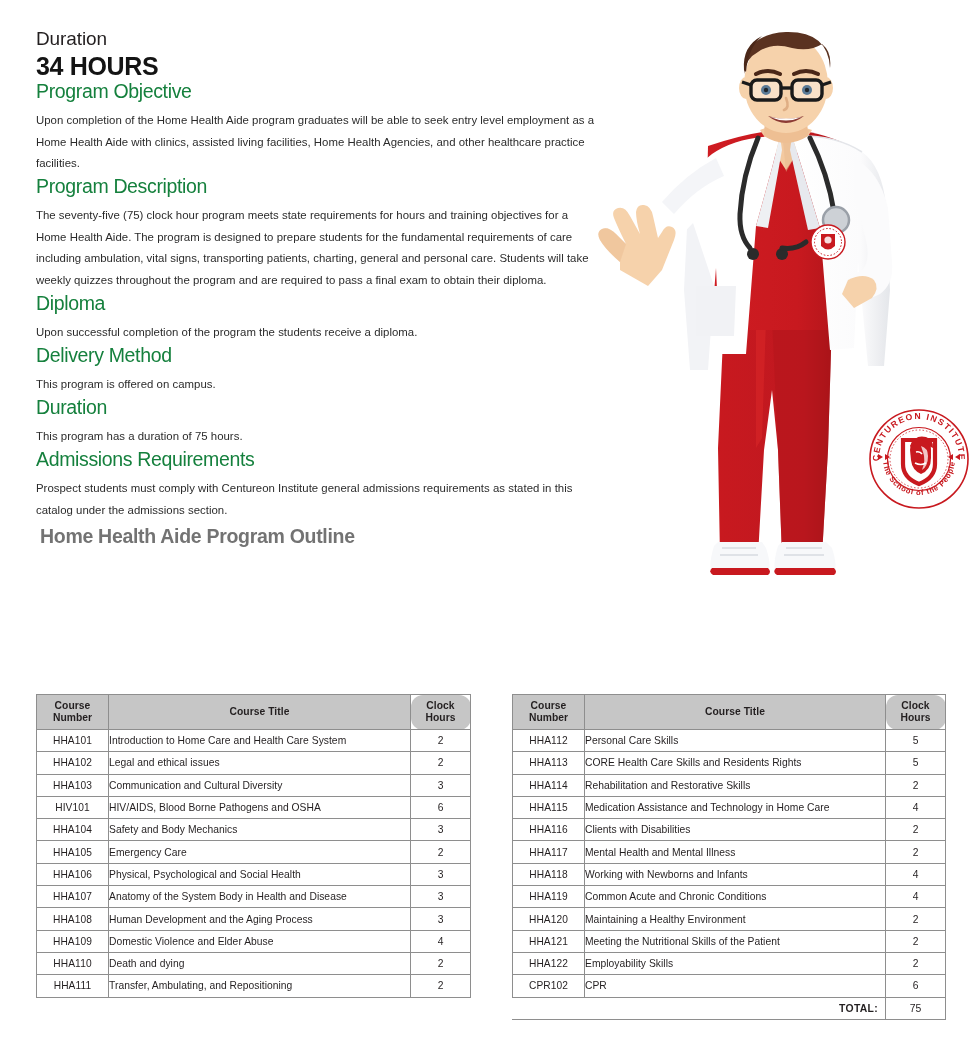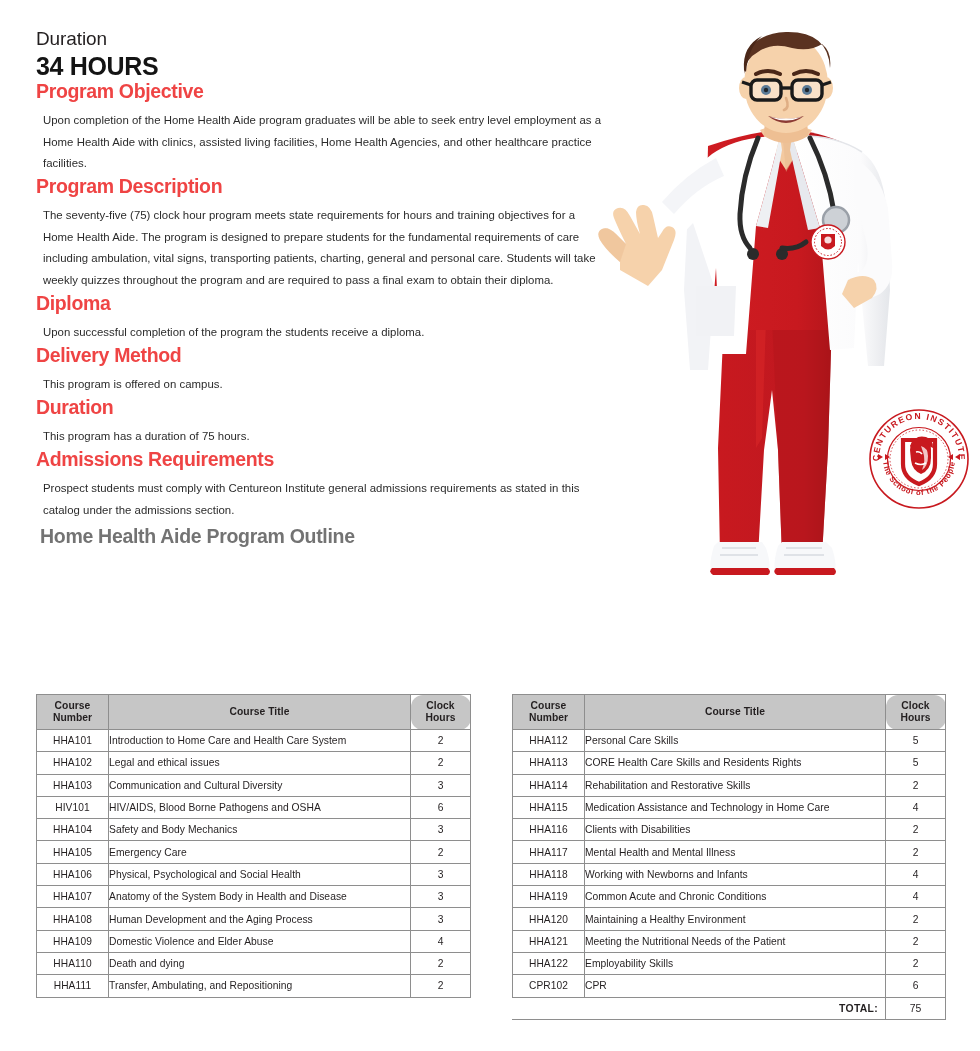--- a/index.html
+++ b/index.html
@@ -46,40 +46,40 @@
     font-size: 25px;
     font-weight: 700;
     line-height: 1.12;
     letter-spacing: -0.35px;
     margin: 2px 0 0 0;
     color: #141414;
   }
 
   h2.section-title {
     font-size: 19.5px;
-    font-weight: 700;
+    font-weight: 400;
     line-height: 1.15;
     letter-spacing: -0.35px;
     margin: 0;
-    color: #ef4444;
+    color: #15803d;
   }
   .sec-objective  { margin-top: 25px; }
   .sec-description{ margin-top: 30px; }
   .sec-diploma    { margin-top: 31px; }
   .sec-delivery   { margin-top: 30px; }
   .sec-duration2  { margin-top: 31px; }
   .sec-admissions { margin-top: 30px; }
   .sec-outline    { margin-top: 27px; }
 
   p.body-text {
     font-size: 11.4px;
     font-weight: 400;
     line-height: 21.6px;
     letter-spacing: 0.02px;
-    margin: 8px 0 0 7px;
+    margin: 8px 0 0 0;
     color: #2b2b2b;
   }
   p.body-text.narrow  { width: 575px; }
   p.body-text.narrow2 { width: 560px; }
   p.body-text.narrow3 { width: 566px; }
 
   h2.outline-title {
     font-size: 19.5px;
     font-weight: 700;
     letter-spacing: -0.3px;
@@ -339,21 +339,21 @@
               <td class="col-title">Common Acute and Chronic Conditions</td>
               <td class="col-hrs">4</td>
             </tr>
             <tr>
               <td class="col-num">HHA120</td>
               <td class="col-title">Maintaining a Healthy Environment</td>
               <td class="col-hrs">2</td>
             </tr>
             <tr>
               <td class="col-num">HHA121</td>
-              <td class="col-title">Meeting the Nutritional Needs of the Patient</td>
+              <td class="col-title">Meeting the Nutritional Skills of the Patient</td>
               <td class="col-hrs">2</td>
             </tr>
             <tr>
               <td class="col-num">HHA122</td>
               <td class="col-title">Employability Skills</td>
               <td class="col-hrs">2</td>
             </tr>
             <tr>
               <td class="col-num">CPR102</td>
               <td class="col-title">CPR</td>

